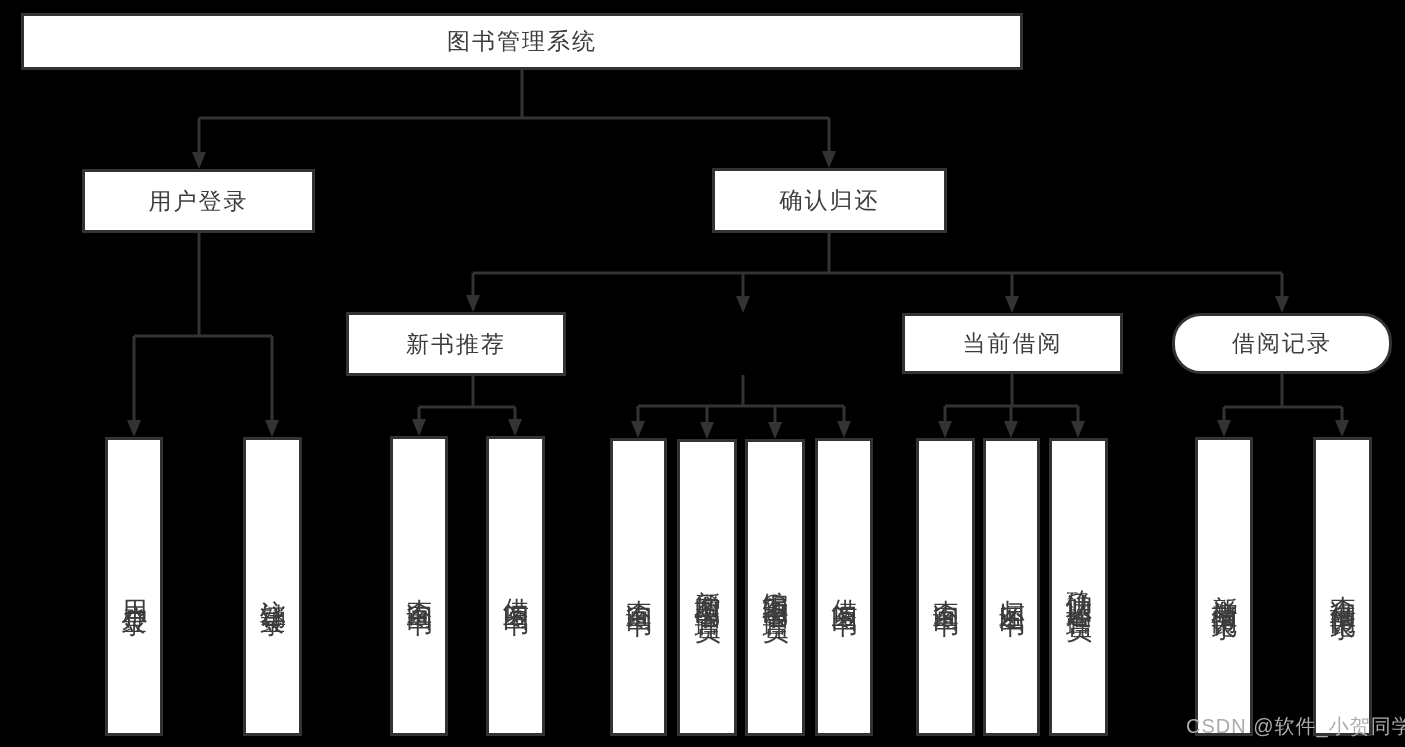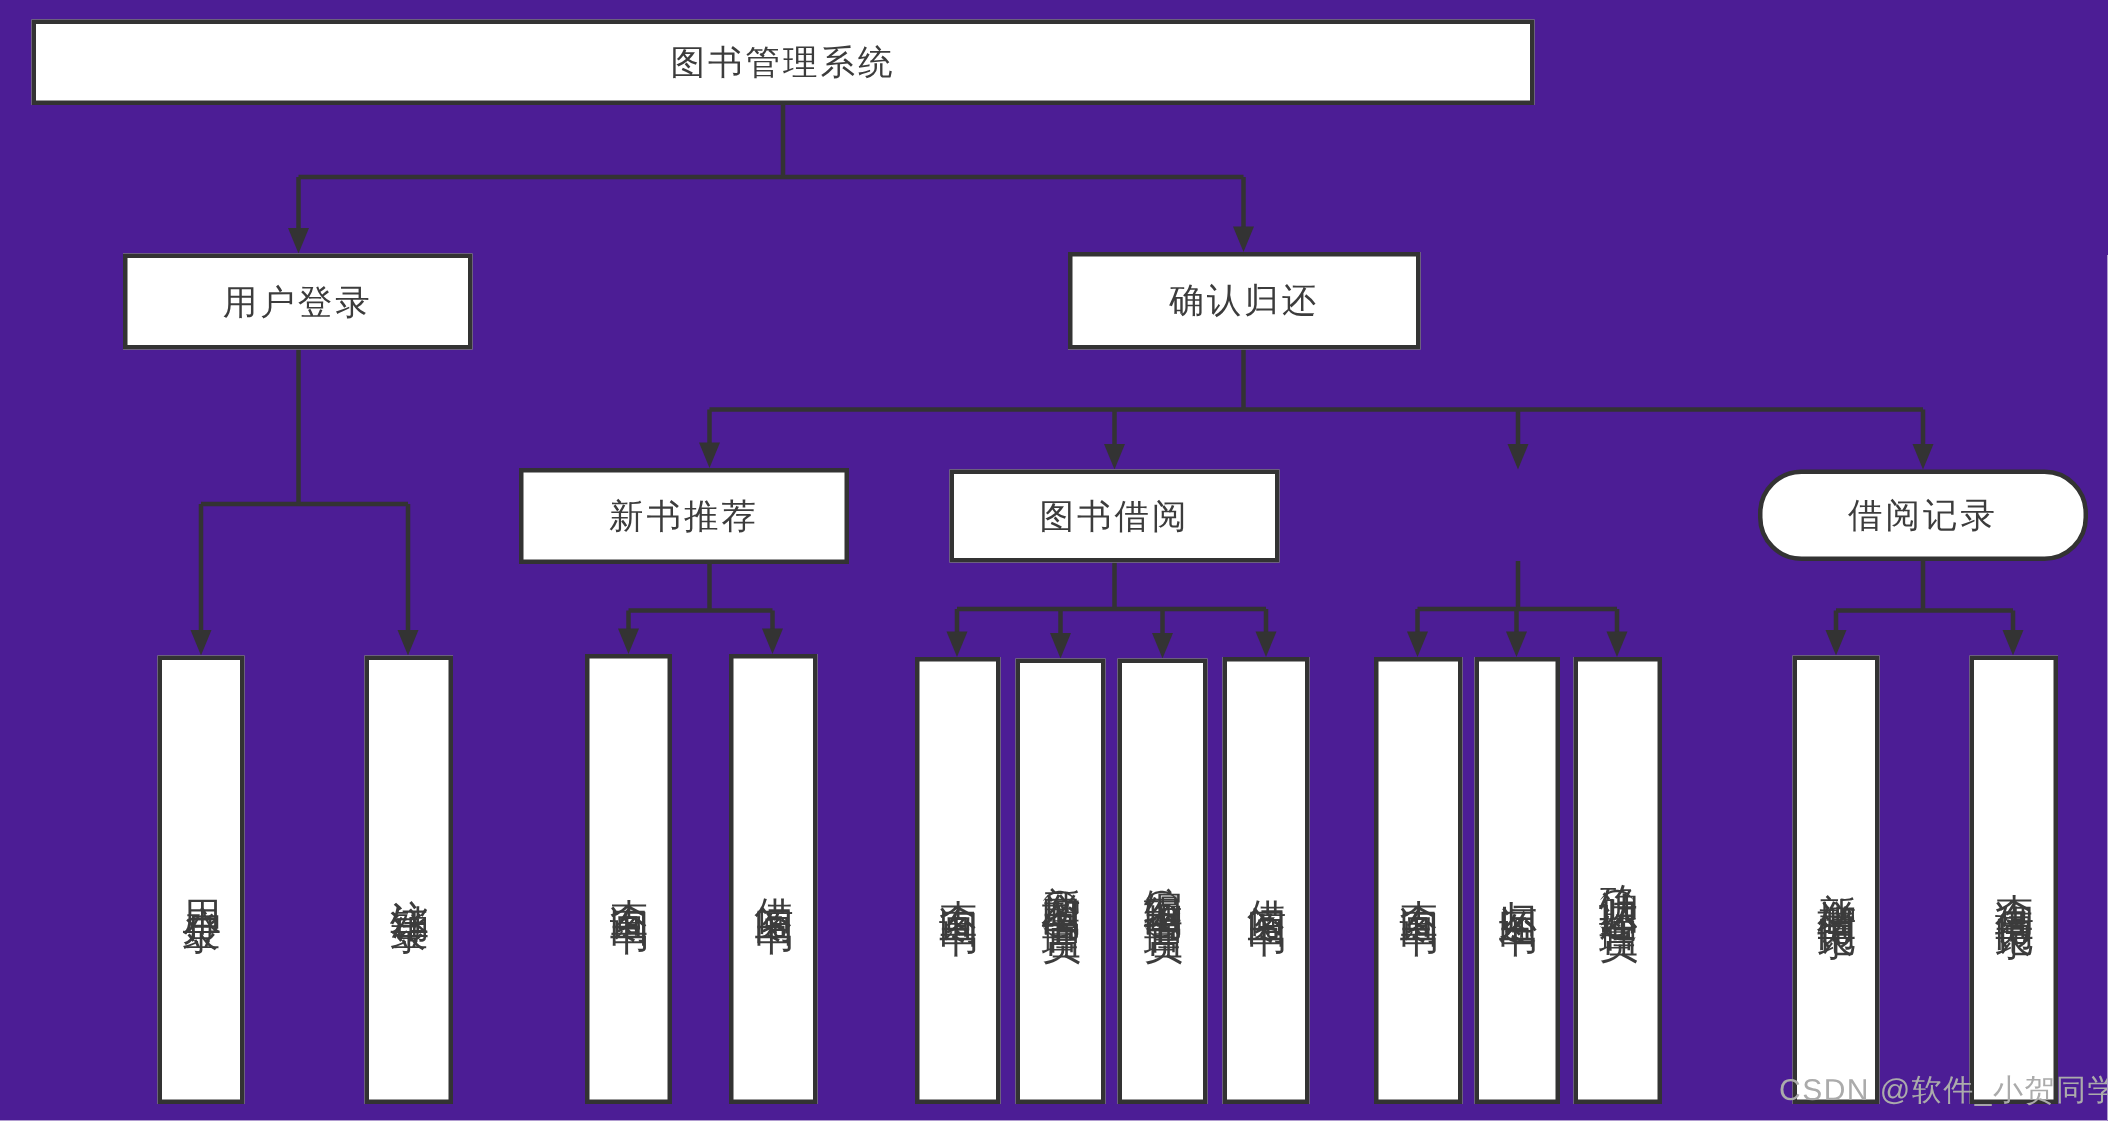--- a/index.html
+++ b/index.html
@@ -1,17 +1,17 @@
 <!DOCTYPE html>
 <html><head>
 <meta charset="utf-8">
 <style>
   html,body{margin:0;padding:0;background:#ffffff;}
   .canvas{
-    position:relative;width:1405px;height:747px;background:#4c1d95;
+    position:relative;width:1405px;height:747px;background:#000000;
     font-family:"Liberation Sans","DejaVu Sans",sans-serif;overflow:hidden;
   }
   .connectors{position:absolute;left:0;top:0;z-index:1;}
   .box{
     position:absolute;box-sizing:border-box;background:#ffffff;
     border:3px solid #333333;color:#3c3c3c;
     display:flex;align-items:center;justify-content:center;
     z-index:2;text-align:center;line-height:1.15;
   }
   .h{font-size:23px;letter-spacing:2px;}
@@ -83,21 +83,21 @@
       <polygon points="1335,420 1349,420 1342,437"></polygon>
     </g>
   </svg>
 
   <div class="box h" id="n-root">图书管理系统</div>
 
   <div class="box h" id="n-user-login">用户登录</div>
   <div class="box h" id="n-book-mgmt">确认归还</div>
 
   <div class="box h" id="n-new-book">新书推荐</div>
-  <div class="box h" id="n-book-borrow">图书借阅</div>
+  <div class="box h" id="n-current-borrow">当前借阅</div>
   <div class="box h" id="n-borrow-records">借阅记录</div>
 
   <div class="box v" id="l-user-login">用户登录</div>
   <div class="box v" id="l-logout">注销登录</div>
 
   <div class="box v" id="l-query1">查询图书</div>
   <div class="box v" id="l-borrow1">借阅图书</div>
 
   <div class="box v" id="l-query2">查询图书</div>
   <div class="box v" id="l-add-book">新增图书（管理员）</div>

